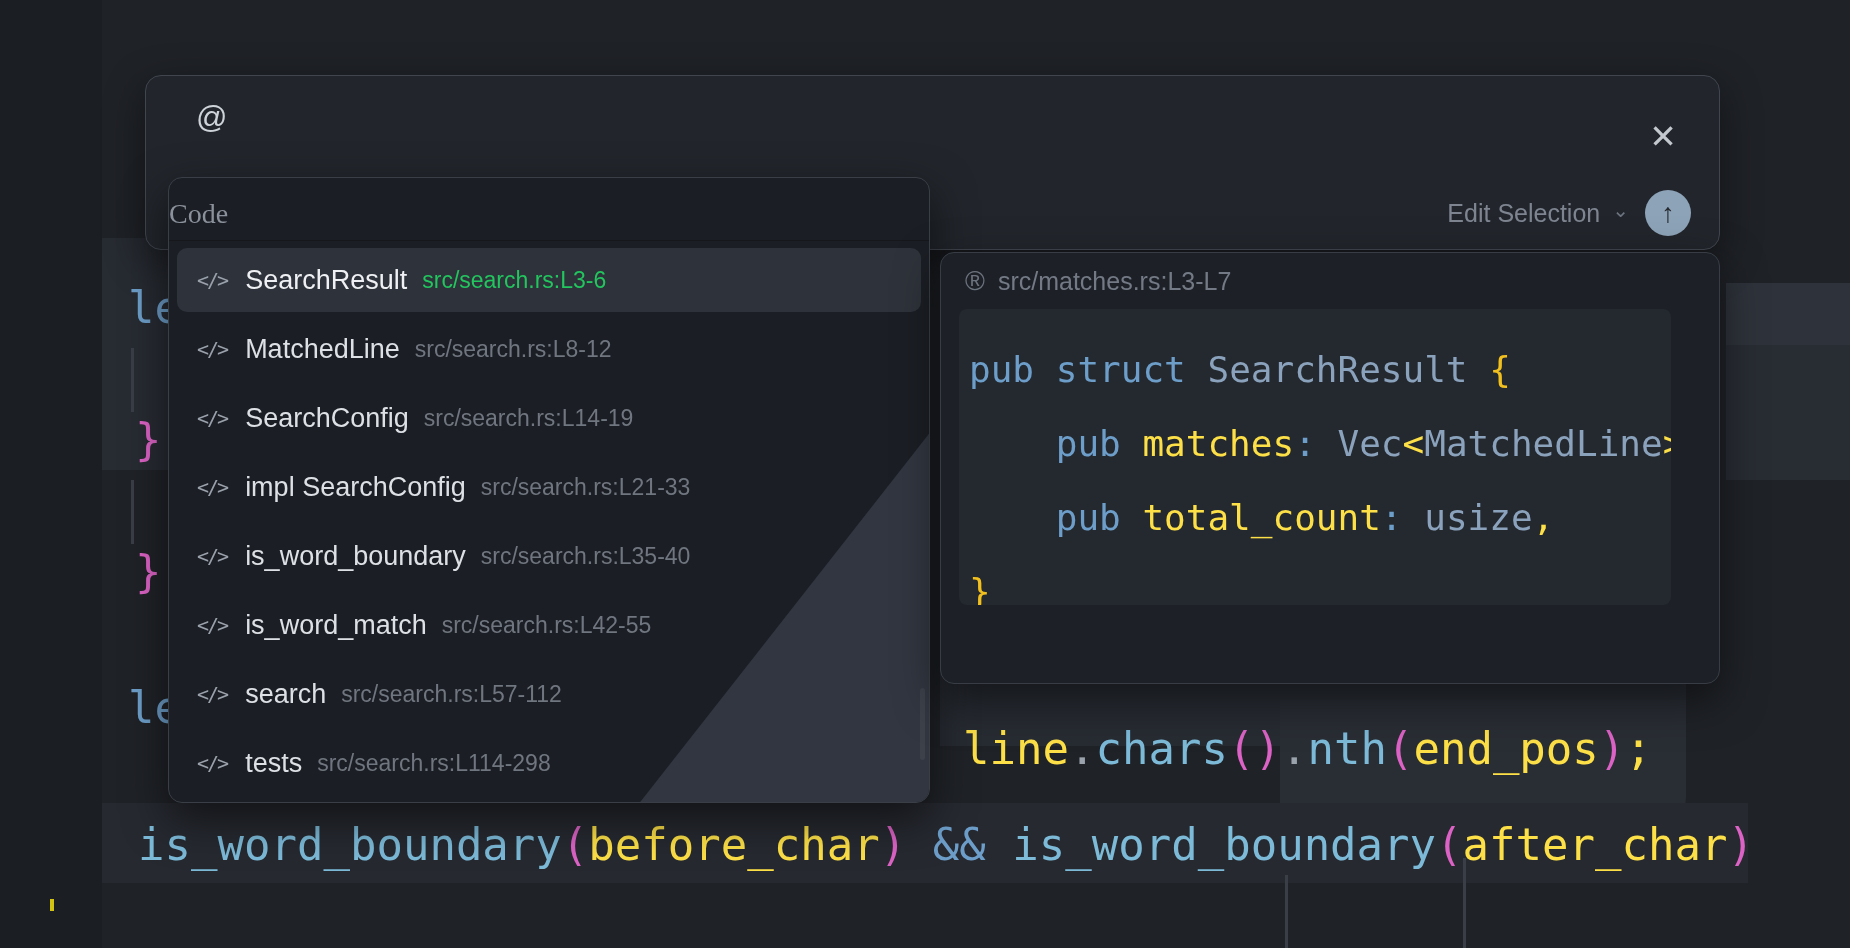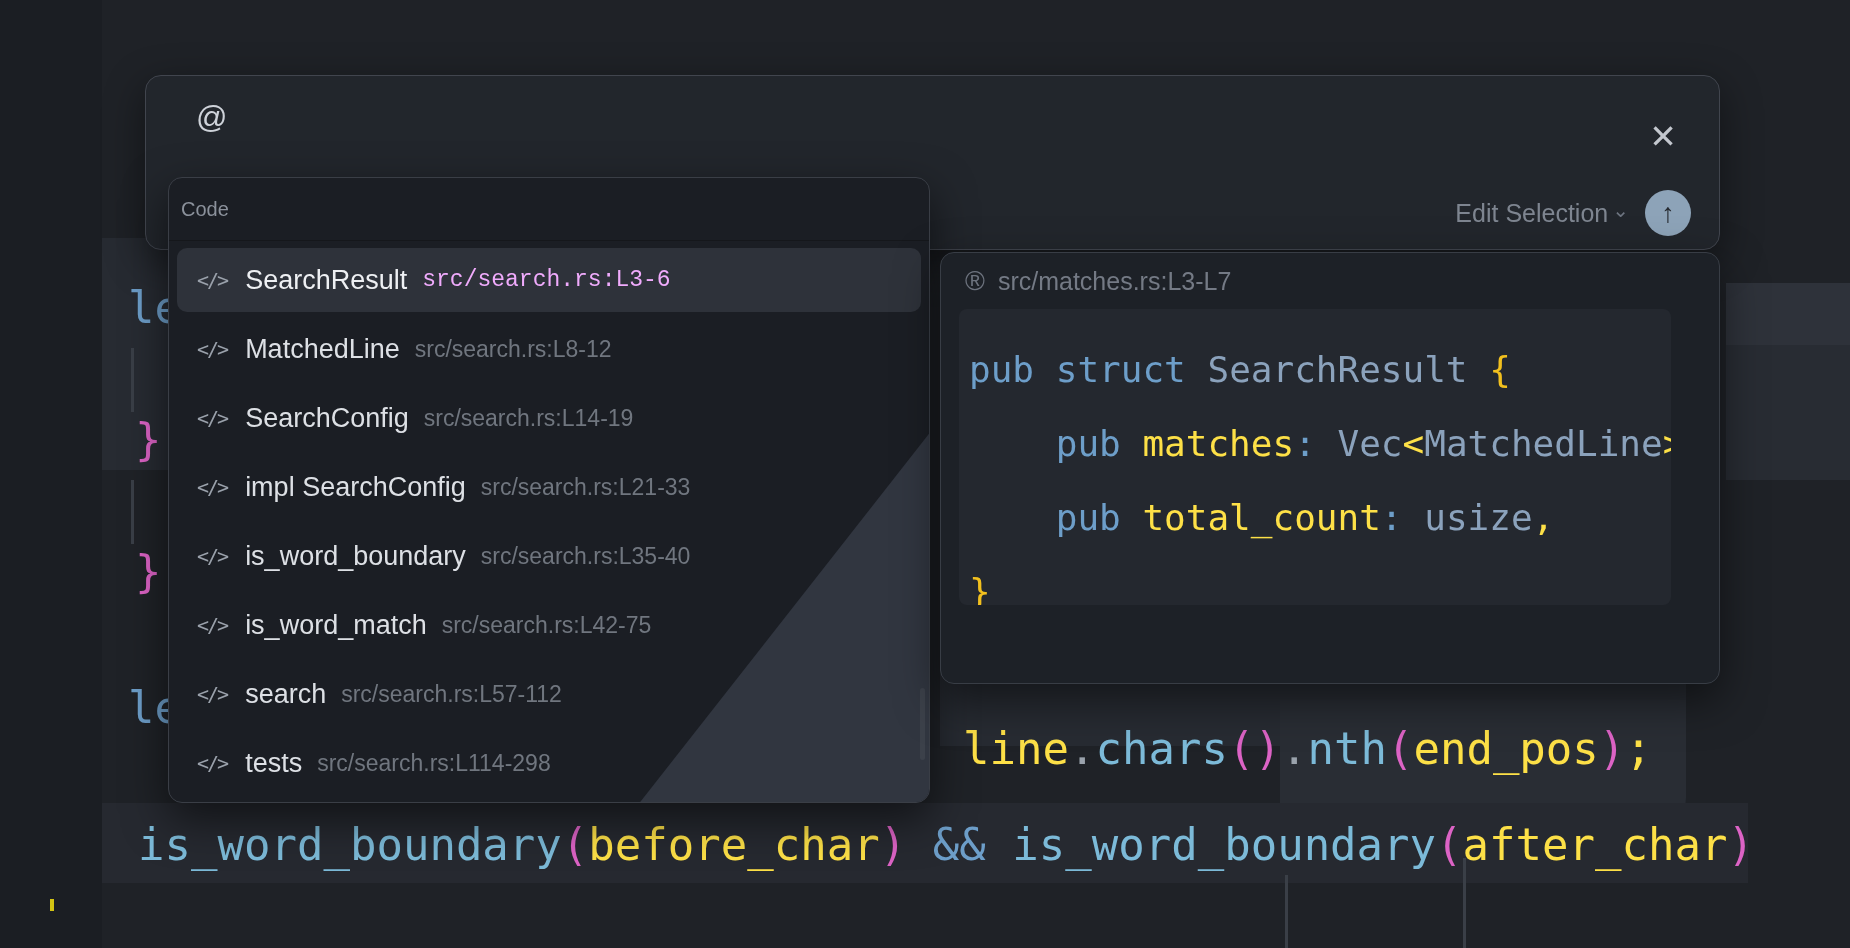--- a/index.html
+++ b/index.html
@@ -29,46 +29,46 @@
   
   .modal{position:absolute;left:145px;top:75px;width:1575px;height:175px;z-index:3;
          background:#22262c;border:1.5px solid #41454e;border-radius:16px;
          box-shadow:0 12px 40px rgba(0,0,0,.45);box-sizing:border-box;}
   .at-input{position:absolute;left:50px;top:24px;font-size:31px;color:#ced2d9;}
   .close-btn{position:absolute;right:36px;top:40px;width:40px;height:40px;
              font-size:33px;color:#c3c7ce;display:flex;align-items:center;
              justify-content:center;cursor:pointer;}
   .modal-actions{position:absolute;right:28px;bottom:13px;display:flex;
                  align-items:center;gap:16px;}
-  .edit-selection{display:flex;align-items:center;gap:4px;color:#7e8590;
+  .edit-selection{display:flex;align-items:center;gap:12px;color:#7e8590;
                   font-size:25px;cursor:pointer;}
   .chevron{font-size:20px;color:#6d7480;line-height:1;transform:translateY(-3px);}
   .send-btn{width:46px;height:46px;border-radius:50%;background:#8da3b8;
             display:flex;align-items:center;justify-content:center;cursor:pointer;}
   .send-btn span{font-size:27px;font-weight:bold;color:#262a30;line-height:1;}
 
   
   .list-panel{position:absolute;left:168px;top:177px;width:762px;height:626px;z-index:4;
               background:#1b1e24;border:1.5px solid #3a3e46;border-radius:14px;
               box-shadow:0 16px 44px rgba(0,0,0,.55);box-sizing:border-box;overflow:hidden;}
   .diag-shape{position:absolute;inset:0;background:#313640;
               clip-path:polygon(100% 41%,62% 100%,100% 100%);}
-  .list-header{position:absolute;left:12px;top:20px;font-size:20px;color:#8b919b;}
+  .list-header{position:absolute;left:0;top:20px;font-size:28px;color:#8b919b;font-family:Liberation Serif, serif;}
   .list-divider{position:absolute;left:0;right:0;top:62px;height:1px;background:#15171b;}
   .rows{position:absolute;left:8px;right:8px;top:70px;display:flex;
         flex-direction:column;gap:5px;}
   .row{height:64px;border-radius:10px;display:flex;align-items:center;
        padding:0 20px;cursor:pointer;}
   .row.selected{background:#2e323a;}
   .row .sym-icon{font-family:"DejaVu Sans Mono",monospace;font-size:20px;
                  color:#9aa1ab;margin-right:18px;letter-spacing:-2px;}
   .row .sym-name{font-size:27px;color:#dde0e5;margin-right:15px;white-space:nowrap;}
   .row.selected .sym-name{color:#eef0f3;}
   .row .sym-path{font-size:23px;color:#70767f;white-space:nowrap;}
-  .row.selected .sym-path{color:#f0abfc;font-family:Liberation Mono, monospace;}
+  .row.selected .sym-path{color:#22c55e;}
   .scroll-thumb{position:absolute;right:4px;top:510px;width:5px;height:72px;
                 border-radius:3px;background:#3c414a;}
 
   
   .preview-panel{position:absolute;left:940px;top:252px;width:780px;height:432px;z-index:4;
                  background:#1d2127;border:1.5px solid #383d45;border-radius:14px;
                  box-shadow:0 16px 44px rgba(0,0,0,.5);box-sizing:border-box;overflow:hidden;}
   .preview-header{position:absolute;left:24px;top:14px;display:flex;
                   align-items:center;gap:13px;}
   .rust-icon{font-size:27px;color:#6d737e;line-height:1;}
@@ -144,21 +144,21 @@
         <span class="sym-path">src/search.rs:L21-33</span>
       </div>
       <div class="row">
         <span class="sym-icon">&lt;/&gt;</span>
         <span class="sym-name">is_word_boundary</span>
         <span class="sym-path">src/search.rs:L35-40</span>
       </div>
       <div class="row">
         <span class="sym-icon">&lt;/&gt;</span>
         <span class="sym-name">is_word_match</span>
-        <span class="sym-path">src/search.rs:L42-75</span>
+        <span class="sym-path">src/search.rs:L42-55</span>
       </div>
       <div class="row">
         <span class="sym-icon">&lt;/&gt;</span>
         <span class="sym-name">search</span>
         <span class="sym-path">src/search.rs:L57-112</span>
       </div>
       <div class="row">
         <span class="sym-icon">&lt;/&gt;</span>
         <span class="sym-name">tests</span>
         <span class="sym-path">src/search.rs:L114-298</span>

